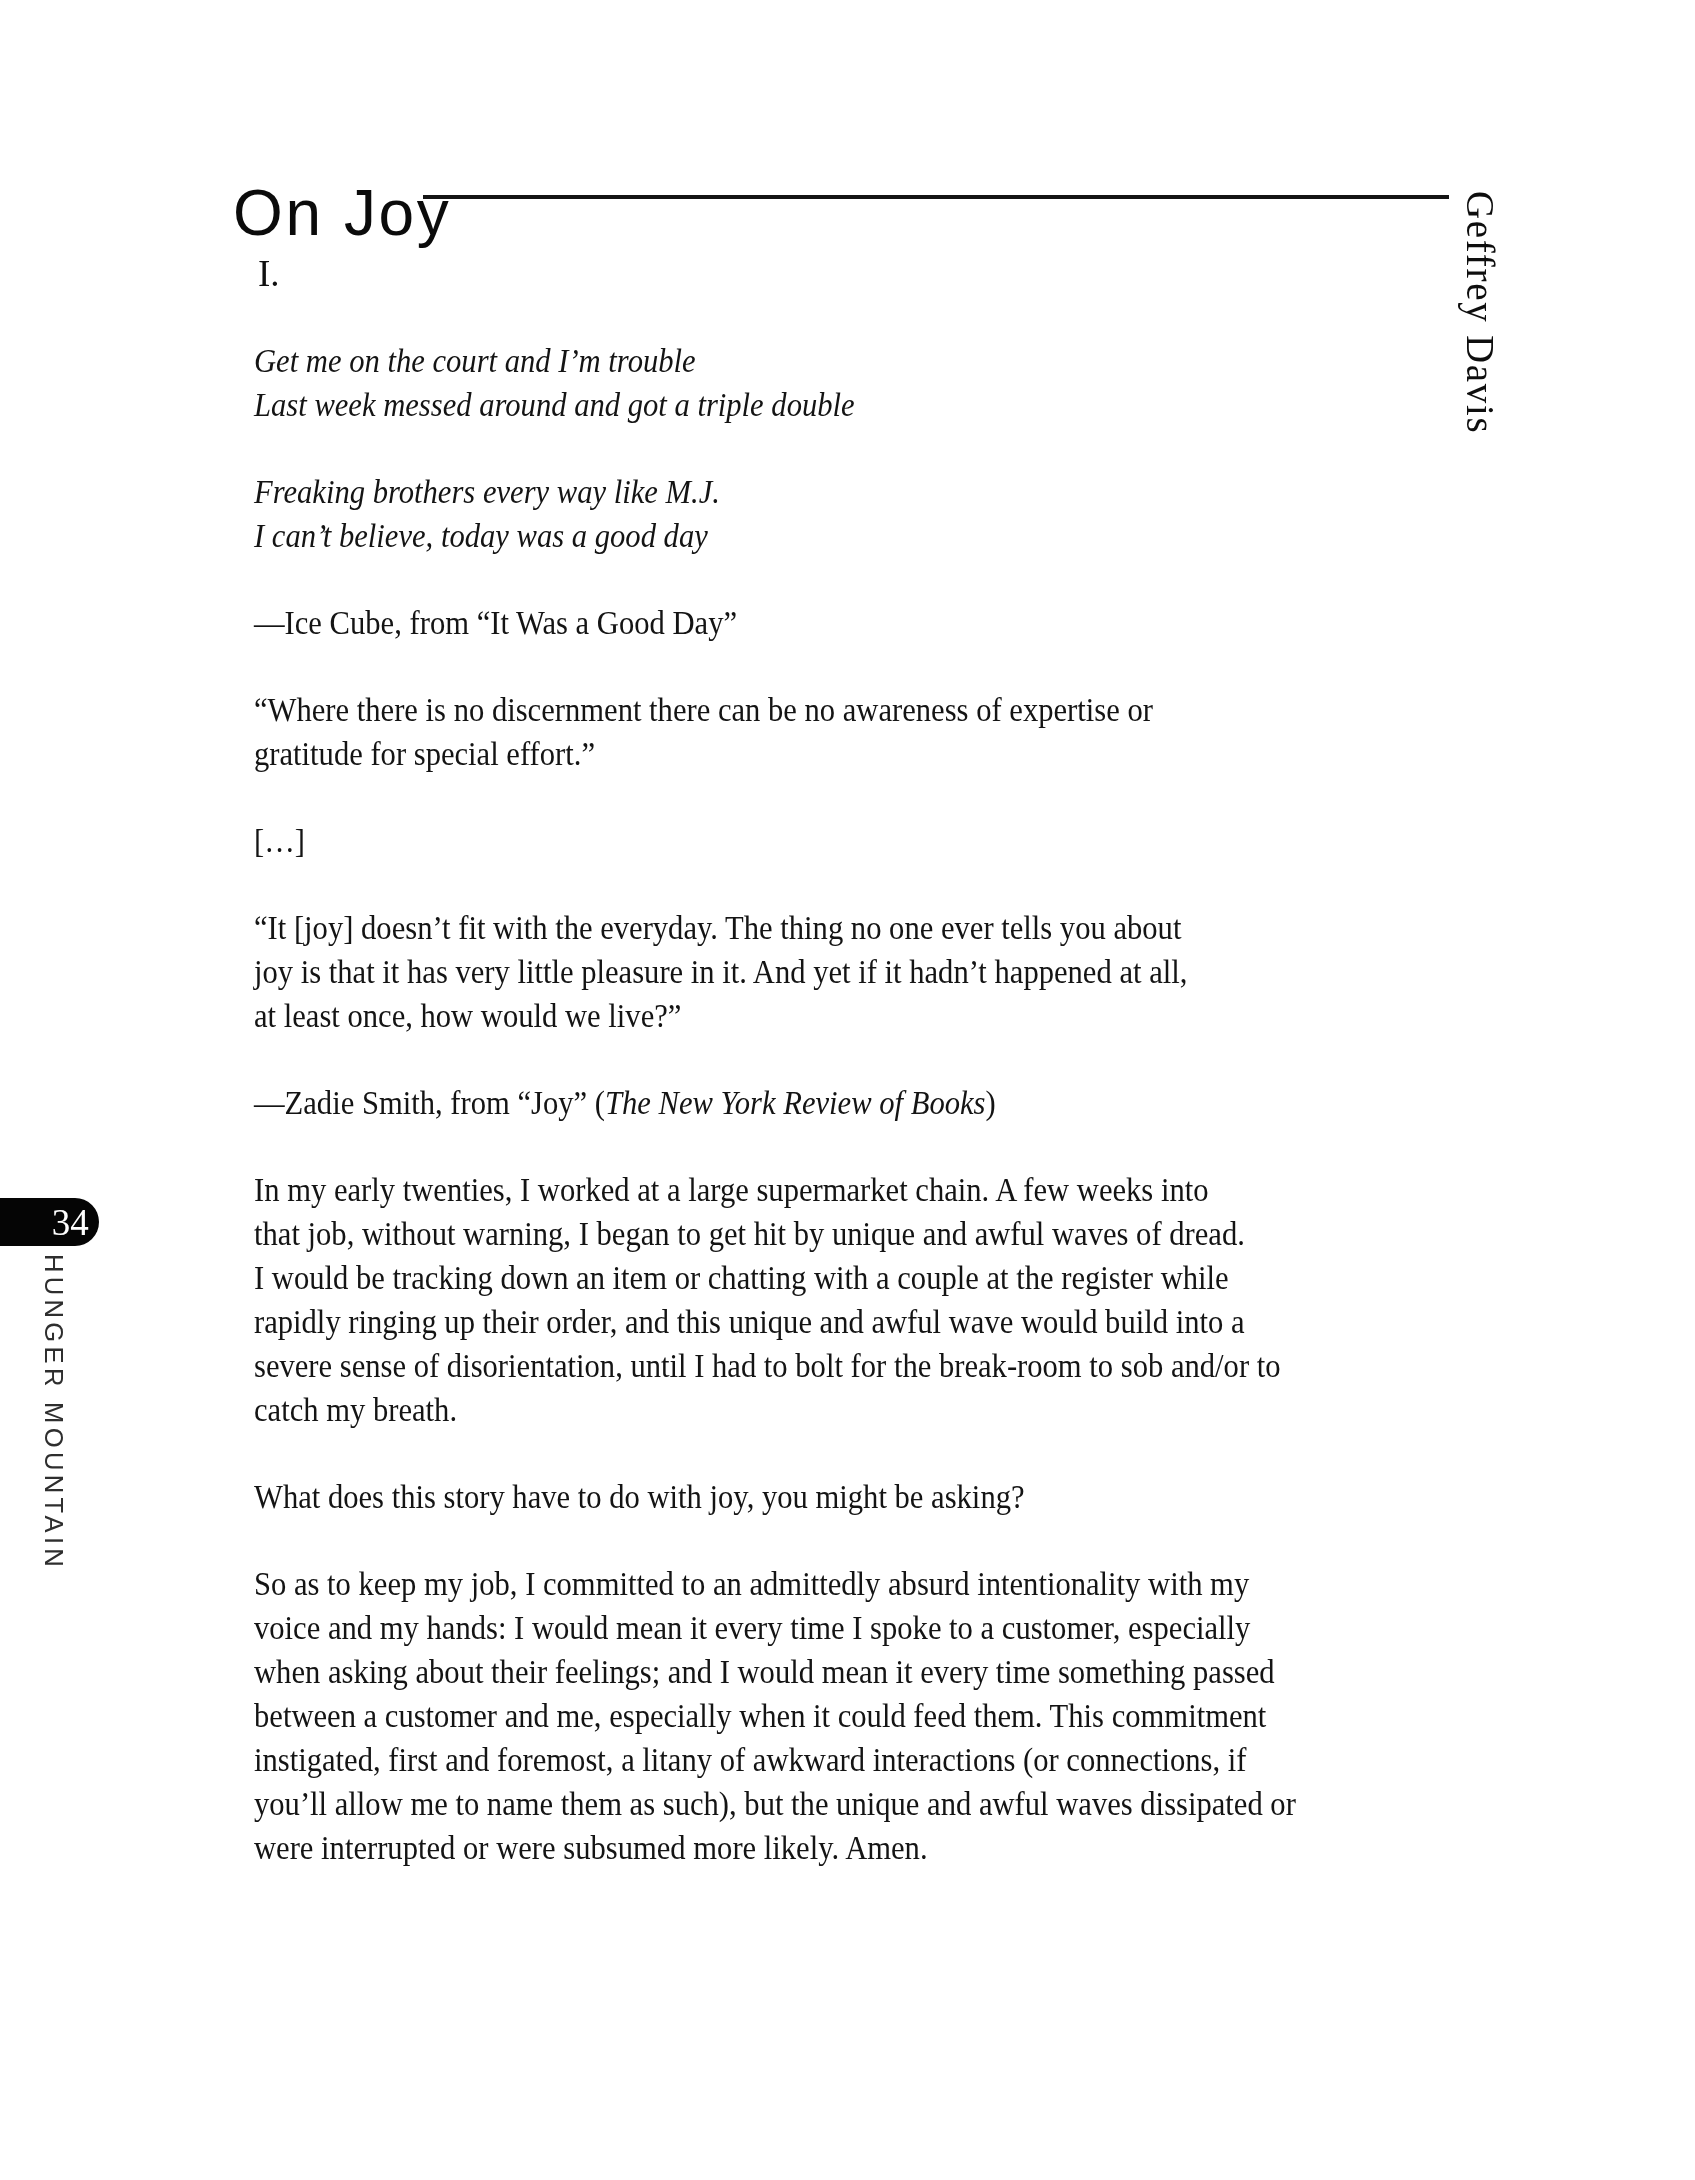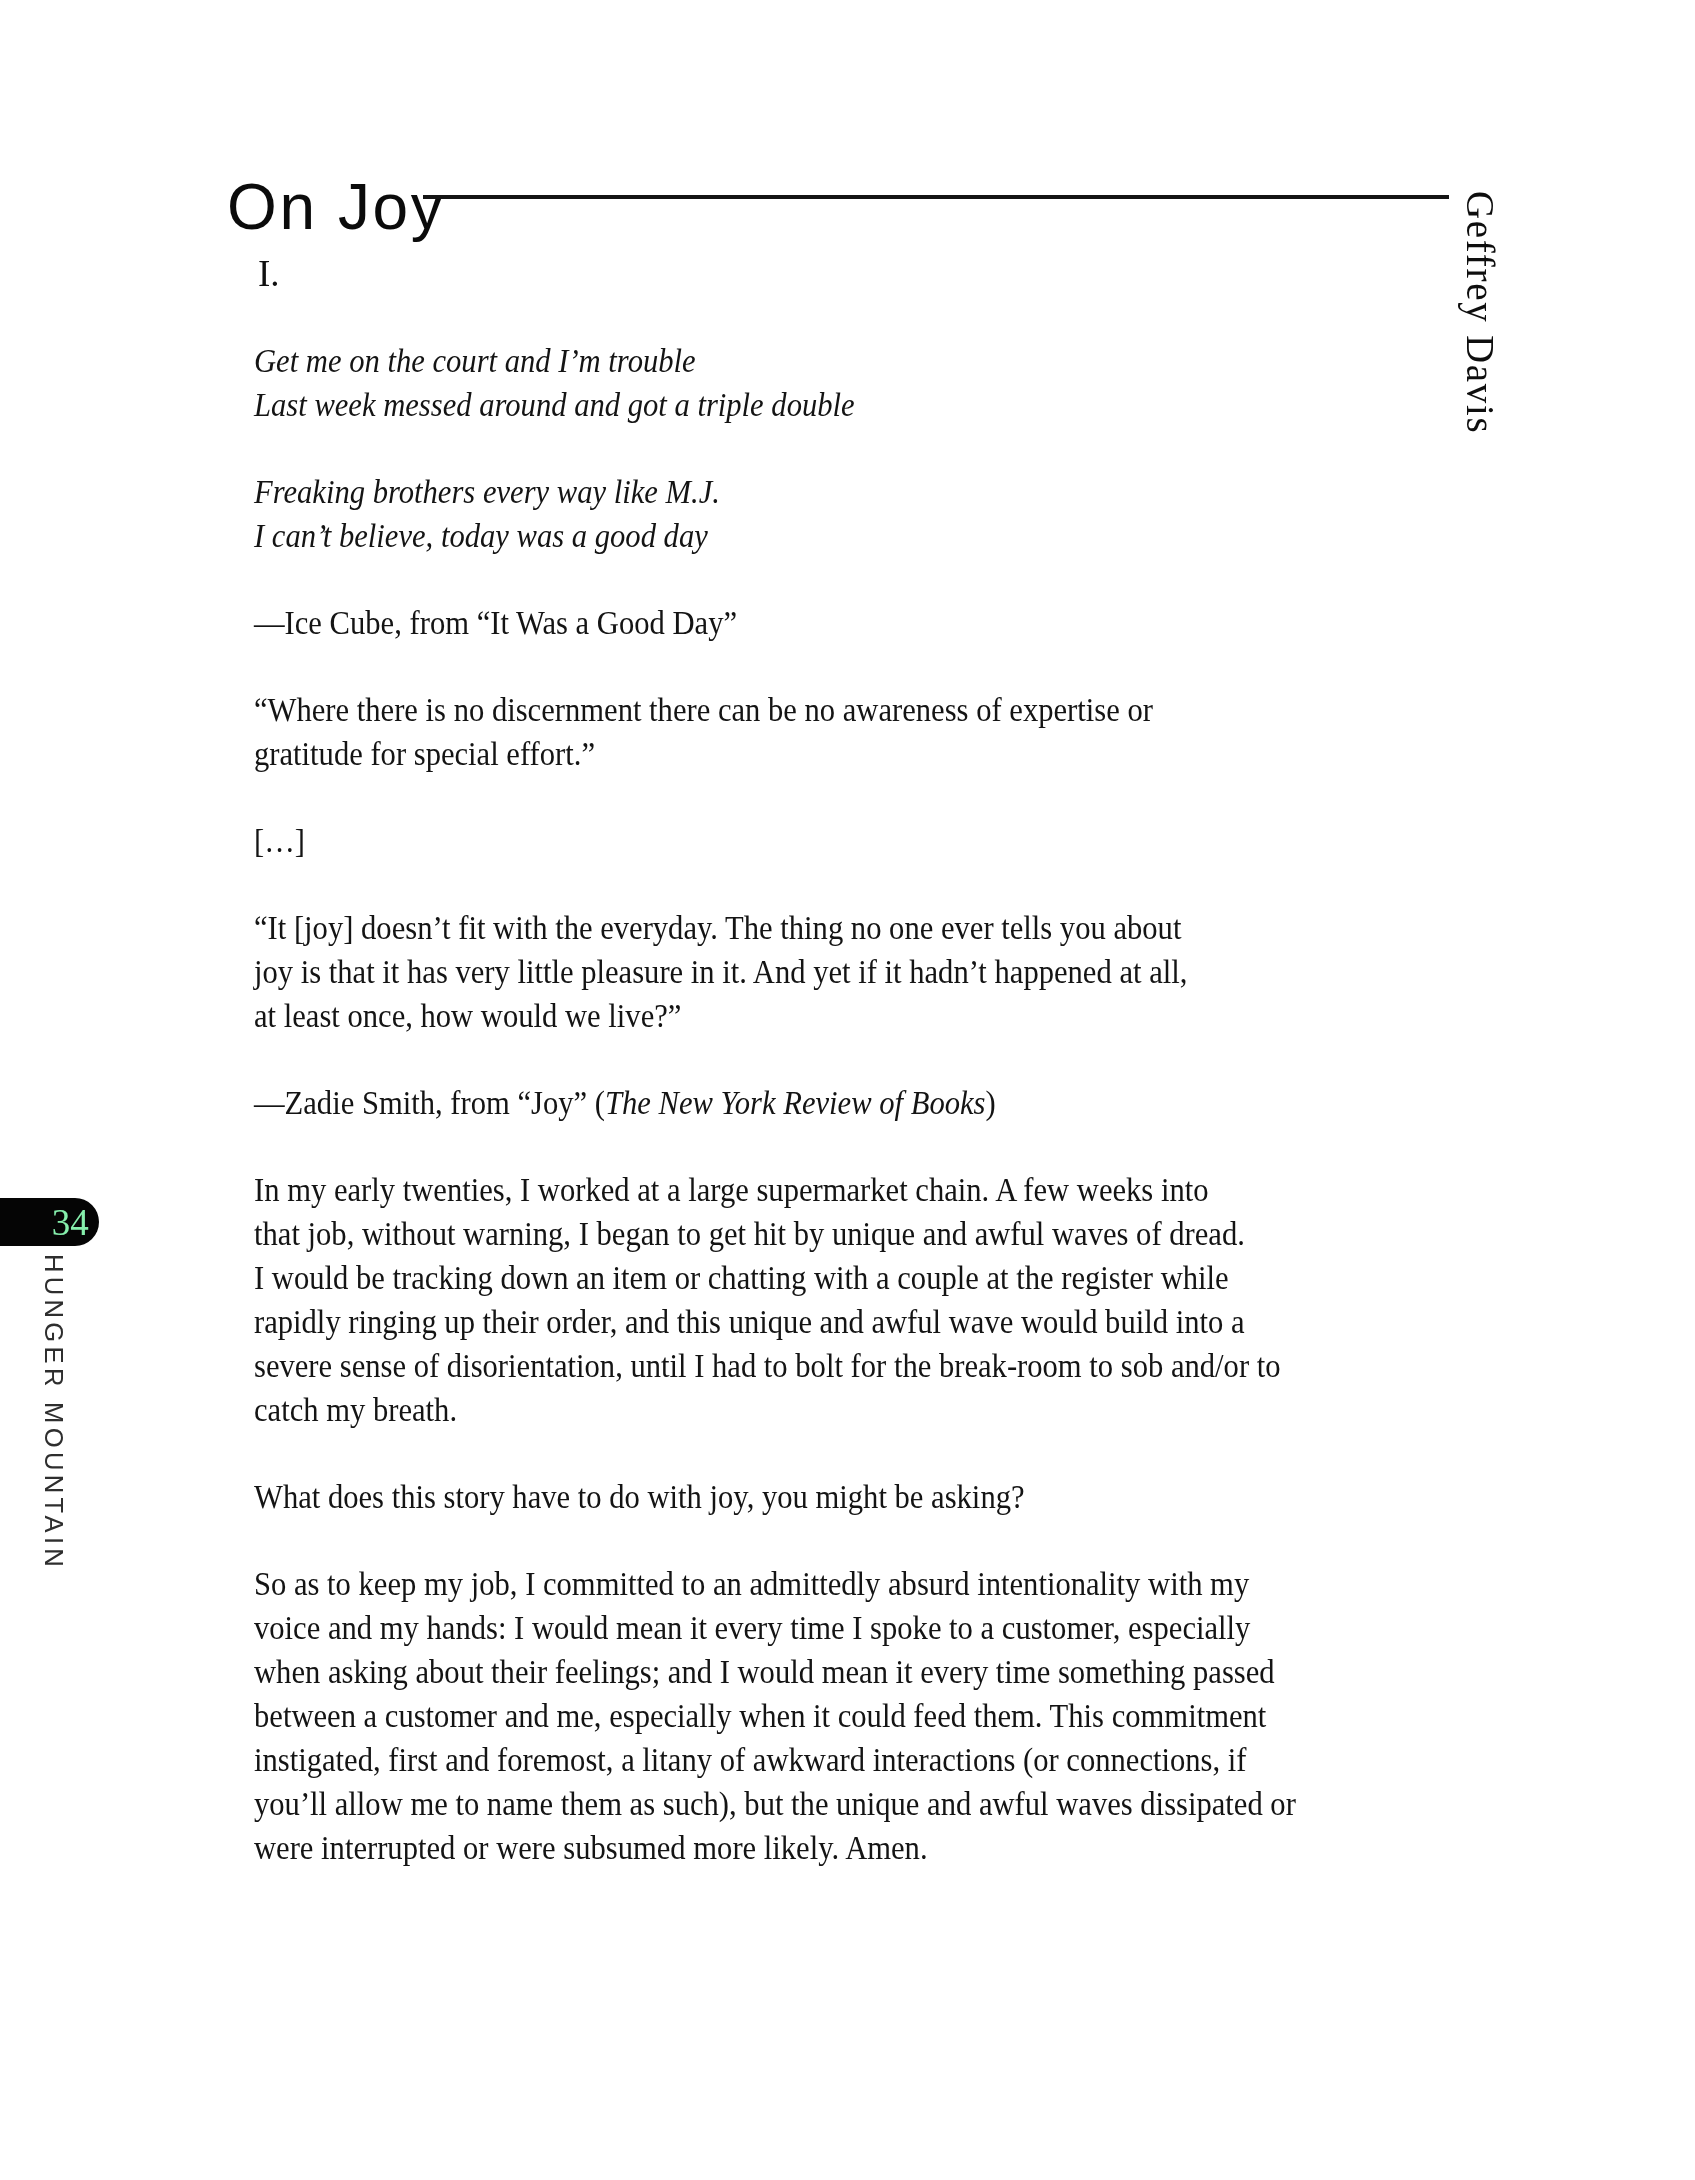--- a/index.html
+++ b/index.html
@@ -10,21 +10,21 @@
     background: #ffffff;
     overflow: hidden;
     color: #151515;
   }
 
   
   .title {
     position: absolute;
     left: 221px;
     top: 164px;
-    margin: 6px;
+    margin: 12px;
     font-family: "Liberation Sans", sans-serif;
     font-weight: 300;
     font-size: 64px;
     letter-spacing: 2.6px;
     color: #0b0b0b;
   }
   .title-rule {
     position: absolute;
     left: 423px;
     top: 195px;
@@ -66,21 +66,21 @@
     border-radius: 0 25.6px 25.6px 0;
     display: flex;
     align-items: center;
     justify-content: flex-end;
     padding-right: 10.2px;
     box-sizing: border-box;
   }
   .page-num {
     font-family: "Liberation Serif", serif;
     font-size: 37px;
-    color: #86efac;
+    color: #ffffff;
   }
 
   
   .journal-vertical {
     position: absolute;
     left: 39px;
     top: 1254px;
     writing-mode: vertical-rl;
     font-family: "Liberation Sans", sans-serif;
     font-weight: 300;

